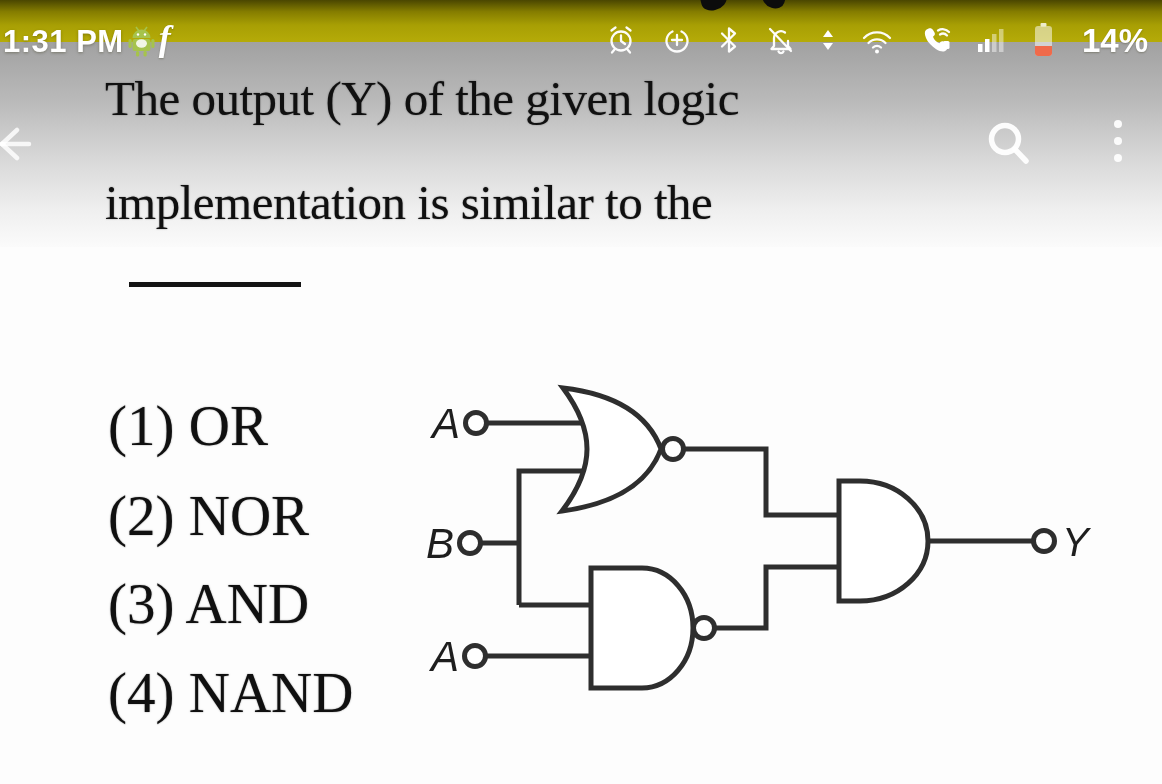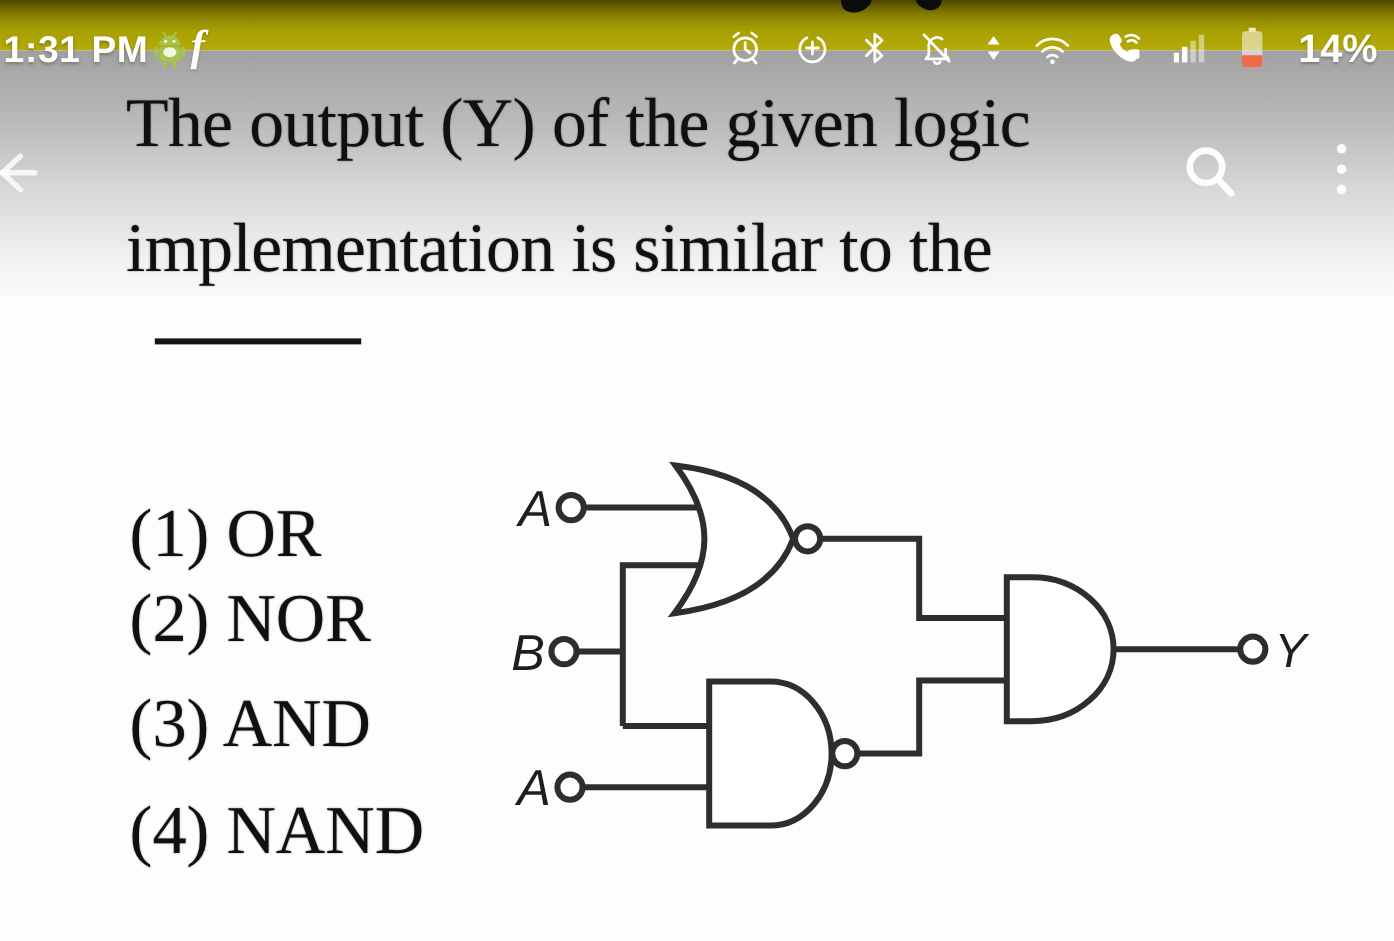--- a/index.html
+++ b/index.html
@@ -48,37 +48,37 @@
 
   
   .back-ic{position:absolute;left:-4px;top:122px;}
   .search-ic{position:absolute;left:984px;top:116px;}
   .menu-ic{position:absolute;left:1114px;top:120px;display:flex;flex-direction:column;gap:9px;}
   .menu-ic .dot{width:8px;height:8px;border-radius:50%;background:rgba(255,255,255,.92);}
 
   
   .qline{
     position:absolute;left:105px;color:#101010;white-space:nowrap;
-    font-family:"Liberation Serif",serif;font-size:58px;line-height:1;
+    font-family:"Liberation Serif",serif;font-size:49px;line-height:1;
     letter-spacing:-0.5px;text-shadow:0 0 1.5px rgba(0,0,0,.5);
   }
   .qline1{top:74px;}
   .qline2{top:178px;}
   .qline3{top:282px;display:flex;align-items:flex-end;}
   .blank-line{
     display:inline-block;width:172px;height:5px;background:#141414;
     margin:0 20px 2px 24px;
   }
   
   .option{
     position:absolute;left:108px;color:#101010;white-space:nowrap;
     font-family:"Liberation Serif",serif;font-size:57px;line-height:1;
     text-shadow:0 0 1.5px rgba(0,0,0,.5);
   }
-  .opt1{top:397px;margin-top:19px;} .opt2{top:487px;} .opt3{top:575px;} .opt4{top:648px;margin-top:16px;}
+  .opt1{top:397px;} .opt2{top:487px;} .opt3{top:575px;} .opt4{top:648px;margin-top:16px;}
 
   
   .circuit{position:absolute;left:400px;top:368px;}
   .wire{stroke:#2e2e2e;stroke-width:5;fill:none;}
   .gate{stroke:#2e2e2e;stroke-width:5;fill:#ffffff;}
   .term{stroke:#2e2e2e;stroke-width:5;fill:#ffffff;}
   .clabel{
     font-family:"Liberation Sans",sans-serif;font-style:italic;
     fill:#1e1e1e;font-size:42px;
   }

